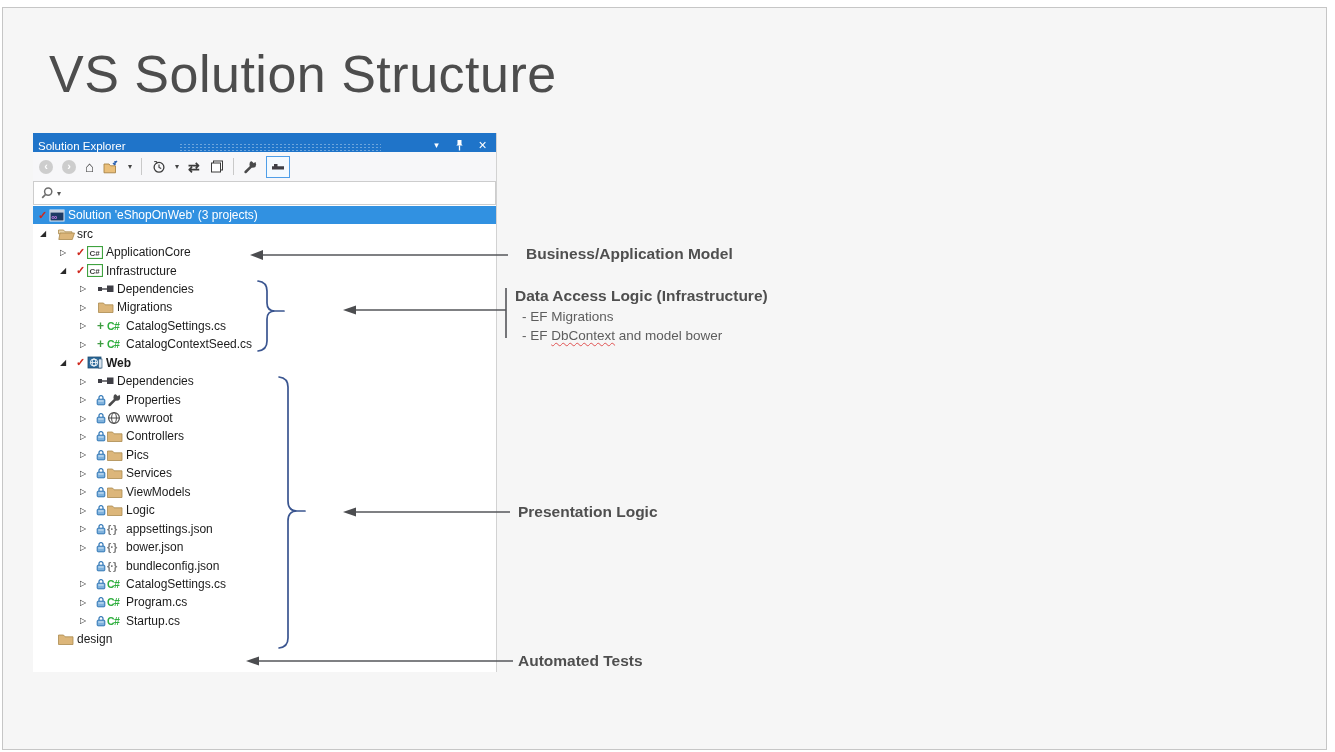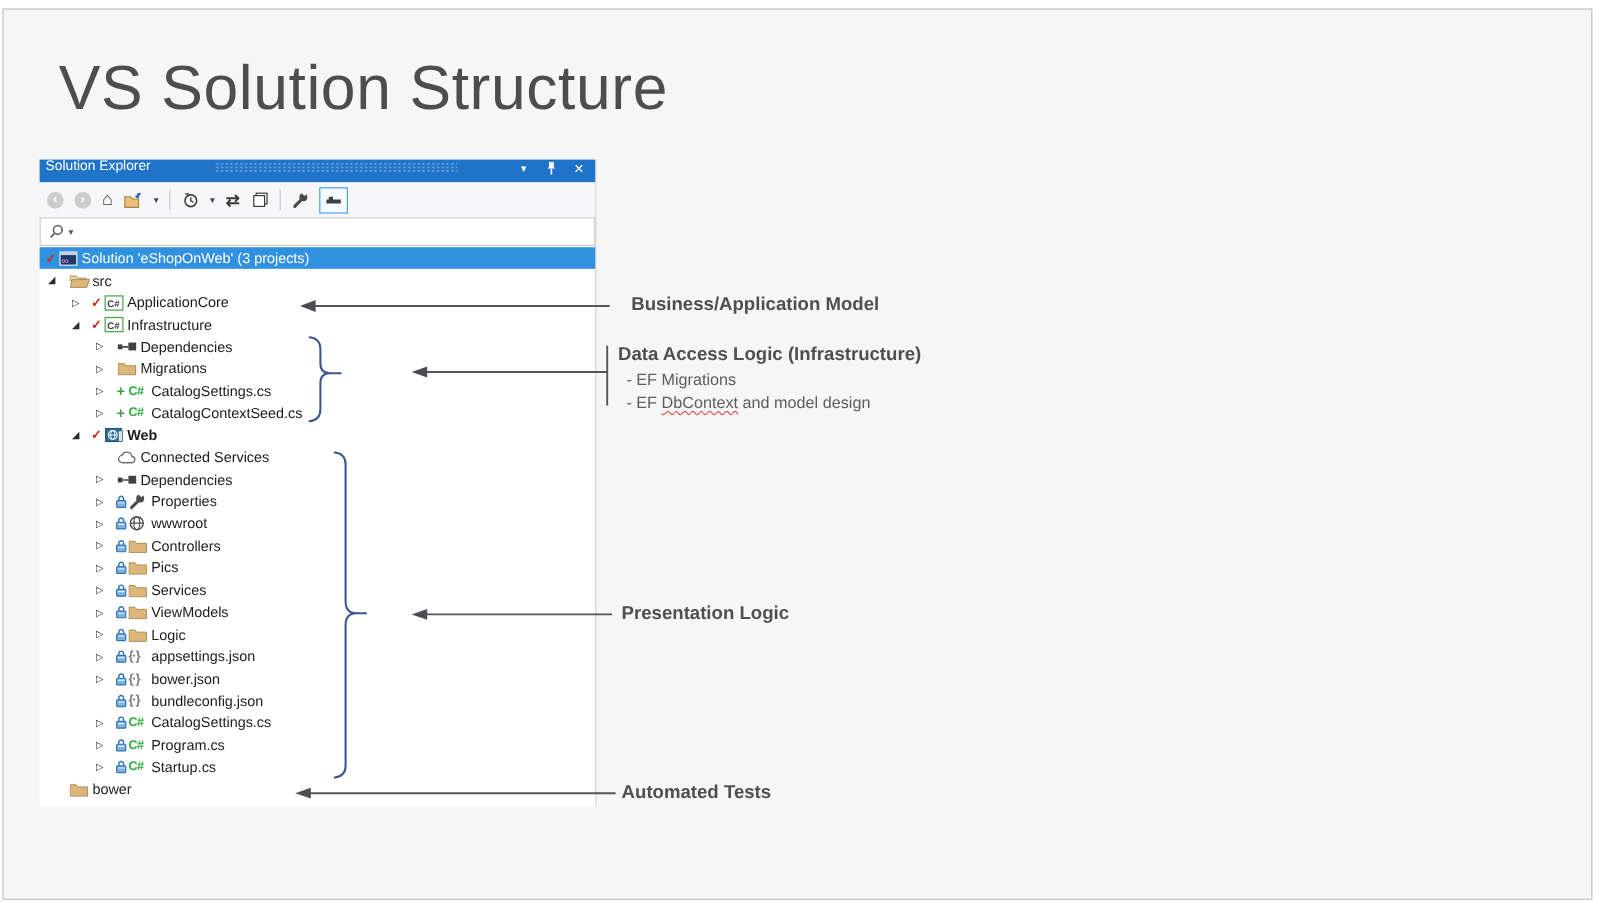--- a/index.html
+++ b/index.html
@@ -16,21 +16,21 @@
     position:absolute;left:46px;top:36px;font-size:52px;font-weight:300;
     color:#4d4d4d;letter-spacing:.5px;white-space:nowrap;
   }
   
   .se-panel{
     position:absolute;left:33px;top:133px;width:464px;height:539px;
     background:#ffffff;border-right:1px solid #d2d2d2;box-sizing:border-box;
     font-size:12px;color:#1b1b1b;
   }
   .se-titlebar{
-    height:19px;background:#1f74c9;color:#fff;display:flex;align-items:flex-start;
+    height:19px;background:#1f74c9;color:#fff;display:flex;align-items:flex-end;
     padding:0 5px;font-size:11.5px;gap:43px;
   }
   .se-title-text{white-space:nowrap;margin-right:8px;}
   .se-grip{
     flex:1;height:9px;margin:2px 6px 0 2px;
     background-image:radial-gradient(rgba(255,255,255,.35) 0.9px, transparent 1px);
     background-size:4px 3px;
   }
   .se-tb-icons{display:flex;align-items:center;gap:10px;margin-right:2px;}
   .se-tb-icons .tbi{display:inline-flex;align-items:center;justify-content:center;width:13px;height:14px;color:#fff;cursor:pointer;}
@@ -280,33 +280,20 @@
             <rect x="1" y="1" width="13" height="11" fill="#2b6a9b" stroke="#1d4a6e" stroke-width="0.8"></rect>
             <circle cx="7" cy="6.5" r="3.6" fill="none" stroke="#ffffff" stroke-width="1"></circle>
             <ellipse cx="7" cy="6.5" rx="1.7" ry="3.6" fill="none" stroke="#ffffff" stroke-width="0.8"></ellipse>
             <line x1="3.4" y1="6.5" x2="10.6" y2="6.5" stroke="#ffffff" stroke-width="0.8"></line>
             <rect x="11.5" y="3" width="3.5" height="9" fill="#d9e4ee" stroke="#1d4a6e" stroke-width="0.6"></rect>
           </svg>
         </span>
         <span class="tlabel">Web</span>
       </div>
       <div class="trow" style="padding-left: 47px;">
-        <span class="exp"></span>
-        <span class="status" style="width: 4px;"></span>
-        <span class="ticon">
-          <svg width="17" height="11" viewBox="0 0 17 11">
-            <path d="M4,9.5 a3,3 0 0 1 -0.3,-6 a4.3,4.3 0 0 1 8.3,0.9 a2.6,2.6 0 0 1 0.4,5.1 z" fill="none" stroke="#6e6e6e" stroke-width="1.1"></path>
-            <circle cx="5.5" cy="9.6" r="0.8" fill="#6e6e6e"></circle>
-            <circle cx="8.5" cy="9.6" r="0.8" fill="#6e6e6e"></circle>
-            <circle cx="11.5" cy="9.6" r="0.8" fill="#6e6e6e"></circle>
-          </svg>
-        </span>
-        <span class="tlabel">Connected Services</span>
-      </div>
-      <div class="trow" style="padding-left: 47px;">
         <span class="exp">▷</span>
         <span class="status" style="width: 4px;"></span>
         <span class="ticon">
           <svg width="16" height="10" viewBox="0 0 16 10">
             <rect x="0" y="3" width="4" height="4" fill="#3f3f46"></rect>
             <line x1="4" y1="5" x2="9" y2="5" stroke="#3f3f46" stroke-width="1.4"></line>
             <rect x="9" y="1.5" width="6.5" height="6.5" fill="#3f3f46"></rect>
           </svg>
         </span>
         <span class="tlabel">Dependencies</span>
@@ -512,21 +499,21 @@
         <span class="tlabel">Startup.cs</span>
       </div>
       <div class="trow" style="padding-left: 7px;">
         <span class="exp"></span>
         <span class="status" style="width: 4px;"></span>
         <span class="ticon">
           <svg width="16" height="12" viewBox="0 0 16 12">
             <path d="M0.5,2 h5 l1.5,1.8 h8 v7.7 h-14.5 z" fill="#dcb67a" stroke="#ab8a4f" stroke-width="0.8"></path>
           </svg>
         </span>
-        <span class="tlabel">bower</span>
+        <span class="tlabel">design</span>
       </div>
     </div>
 </div>
 
 <svg class="overlay" width="1335" height="752">
   <g stroke="#55565a" stroke-width="1.6">
     <line x1="262" y1="255" x2="508" y2="255"></line>
     <polygon points="250,255 263,250 263,260" fill="#4c4d50" stroke="none"></polygon>
   </g>
   <g>
@@ -547,17 +534,17 @@
   <g stroke="#55565a" stroke-width="1.6">
     <line x1="254" y1="661" x2="513" y2="661"></line>
     <polygon points="246,661 259,656.5 259,665.5" fill="#4c4d50" stroke="none"></polygon>
   </g>
 </svg>
 
 <div class="ann-head" style="left:526px;top:245px;">Business/Application Model</div>
 
 <div class="ann-head" style="left:515px;top:287px;">Data Access Logic (Infrastructure)</div>
 <div class="ann-bullet" style="left:522px;top:309px;">- EF Migrations</div>
-<div class="ann-bullet" style="left:522px;top:328px;"><span>- EF </span><span class="sp-err">DbContext</span><span> and model design</span></div>
+<div class="ann-bullet" style="left:522px;top:328px;"><span>- EF </span><span class="sp-err">DbContext</span><span> and model bower</span></div>
 
 <div class="ann-head" style="left:518px;top:503px;">Presentation Logic</div>
 
 <div class="ann-head" style="left:518px;top:652px;">Automated Tests</div>
 
 </body></html>

